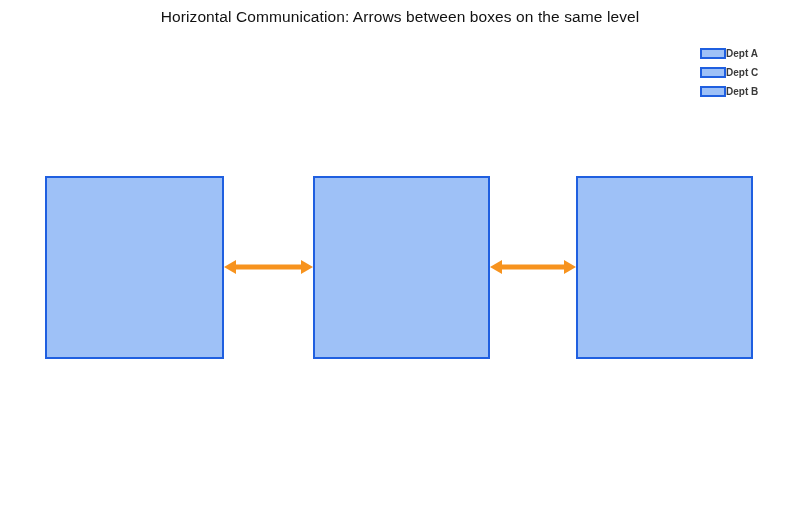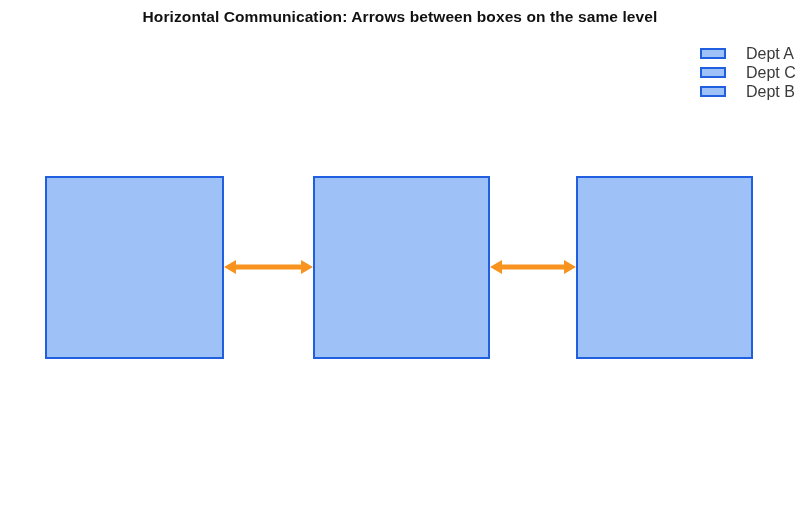--- a/index.html
+++ b/index.html
@@ -21,21 +21,21 @@
 
   
   #diagram-title {
     position: absolute;
     left: 0;
     top: 8px;
     width: 800px;
     text-align: center;
     font-family: "Liberation Sans", sans-serif;
     font-size: 15.5px;
-    font-weight: bold;
+    font-weight: normal;
     color: #111111;
     letter-spacing: 0.1px;
     white-space: nowrap;
   }
 
   
   #legend {
     position: absolute;
     left: 700px;
     top: 44px;
@@ -48,26 +48,27 @@
   }
   .legend-swatch {
     width: 26px;
     height: 11px;
     box-sizing: border-box;
     background: #9EC1F7;
     border: 2px solid #1F5FE0;
     flex: 0 0 auto;
   }
   .legend-label {
-    margin-left: 20px;
+    margin-left: 0;
     font-family: "Liberation Sans", sans-serif;
-    font-size: 16px;
+    font-size: 10px;
     color: #3A3A3A;
     line-height: 11px;
     white-space: nowrap;
+    font-weight: bold;
   }
 
   
   .node-box {
     position: absolute;
     box-sizing: border-box;
     background: #9EC1F7;
     border: 2px solid #1F5FE0;
     top: 176px;
     height: 183px;

